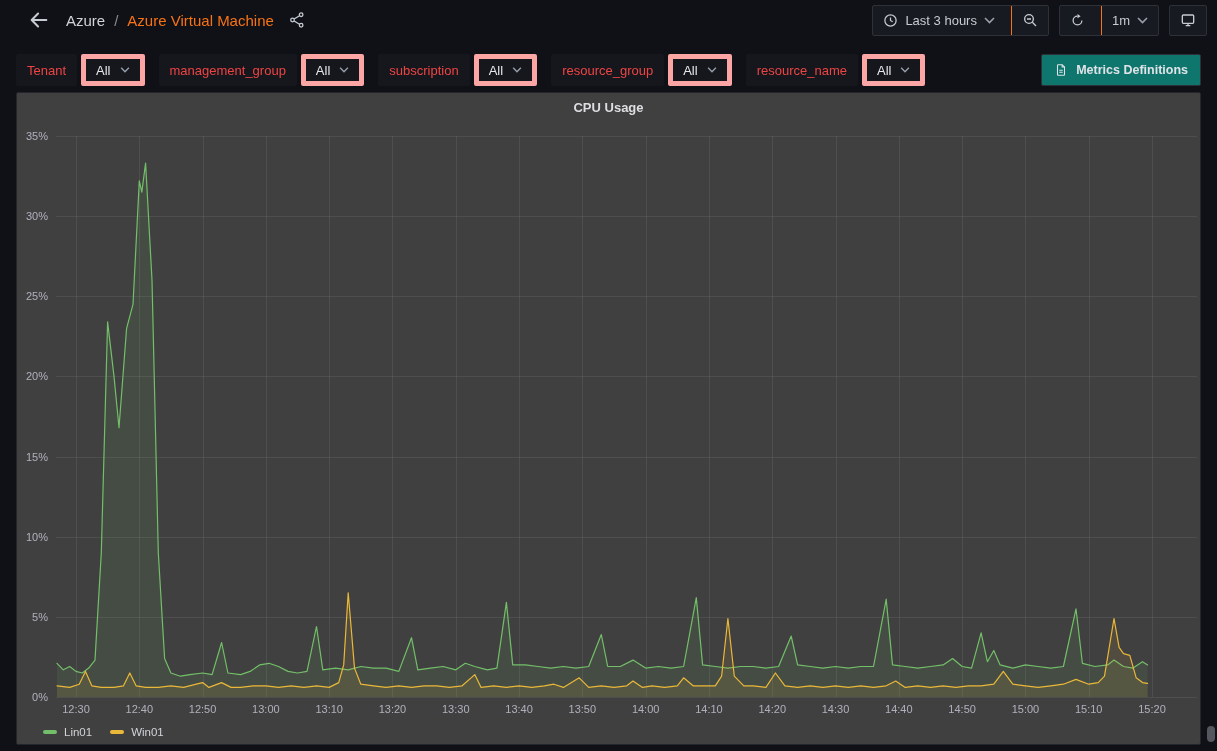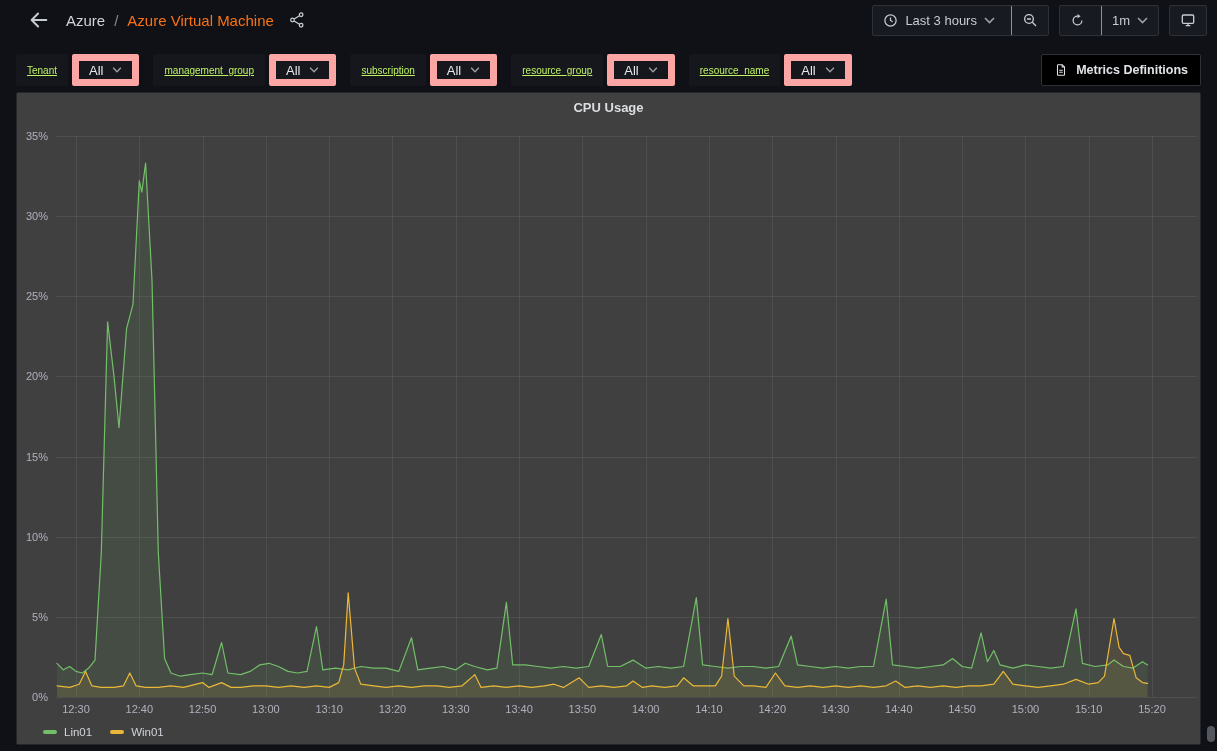--- a/index.html
+++ b/index.html
@@ -26,32 +26,32 @@
   .nav-btn {
     display:flex; align-items:center; gap:7px; padding:0 10px; color:#c7ccd3;
     font-size:13px; border:none; background:transparent; cursor:pointer; font-family:inherit; font-weight:500;
   }
   .btn-group .nav-btn + .nav-btn { border-left:1px solid #f97316; }
   .caret { color:#9aa0aa; display:flex; }
   
   .filters { display:flex; align-items:center; margin:14px 16px 0; gap:14px; }
   .var-chip { display:flex; gap:4px; align-items:center; }
   .var-label {
-    background:#15171d; color:#bef264; font-size:10px; font-weight:500;
-    padding:0 11px; height:32px; display:flex; align-items:center; border-radius:2px; cursor:pointer;text-decoration:underline;
+    background:#15171d; color:#ef4444; font-size:13px; font-weight:500;
+    padding:0 11px; height:32px; display:flex; align-items:center; border-radius:2px; cursor:pointer;
   }
   .var-value {
     height:32px; display:flex; align-items:center; gap:9px; padding:8px 10px;
-    border:7px solid #fca5a5; border-radius:2px; background:#15171d;
+    border:5px solid #fca5a5; border-radius:2px; background:#15171d;
     color:#e6e8ea; font-size:13px; font-weight:500; cursor:pointer;
   }
   .spacer { flex:1; }
   .metrics-btn {
     height:32px; display:flex; align-items:center; gap:8px; padding:0 12px;
-    border:1px solid #2e3138; border-radius:2px; background:#000000;
+    border:1px solid #2e3138; border-radius:2px; background:#0f766e;
     color:#e0e3e7; font-size:12.5px; font-weight:700; cursor:pointer; font-family:inherit;
   }
   
   .panel {
     position:relative; margin:6px 16px 0; height:653px;
     background:#404040; border:1px solid #24262c; border-radius:2px;
   }
   .panel-title { height:28px; display:flex; align-items:center; justify-content:center; font-size:13px; font-weight:700; color:#dcdee2; cursor:pointer; }
   #chart { display:block; }
   .tick { font-size:11px; fill:rgba(204,204,220,0.80); font-family:"Liberation Sans", sans-serif; }

